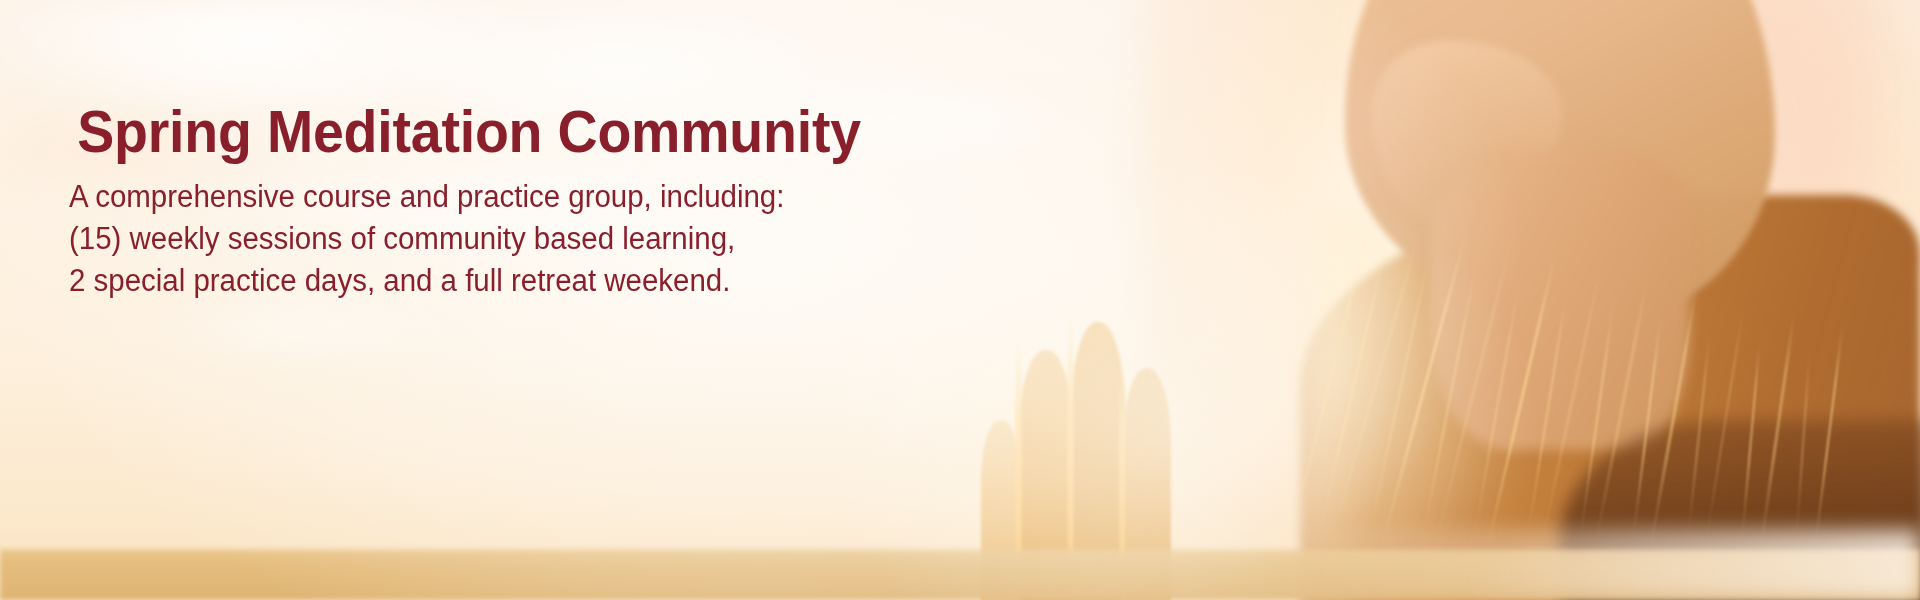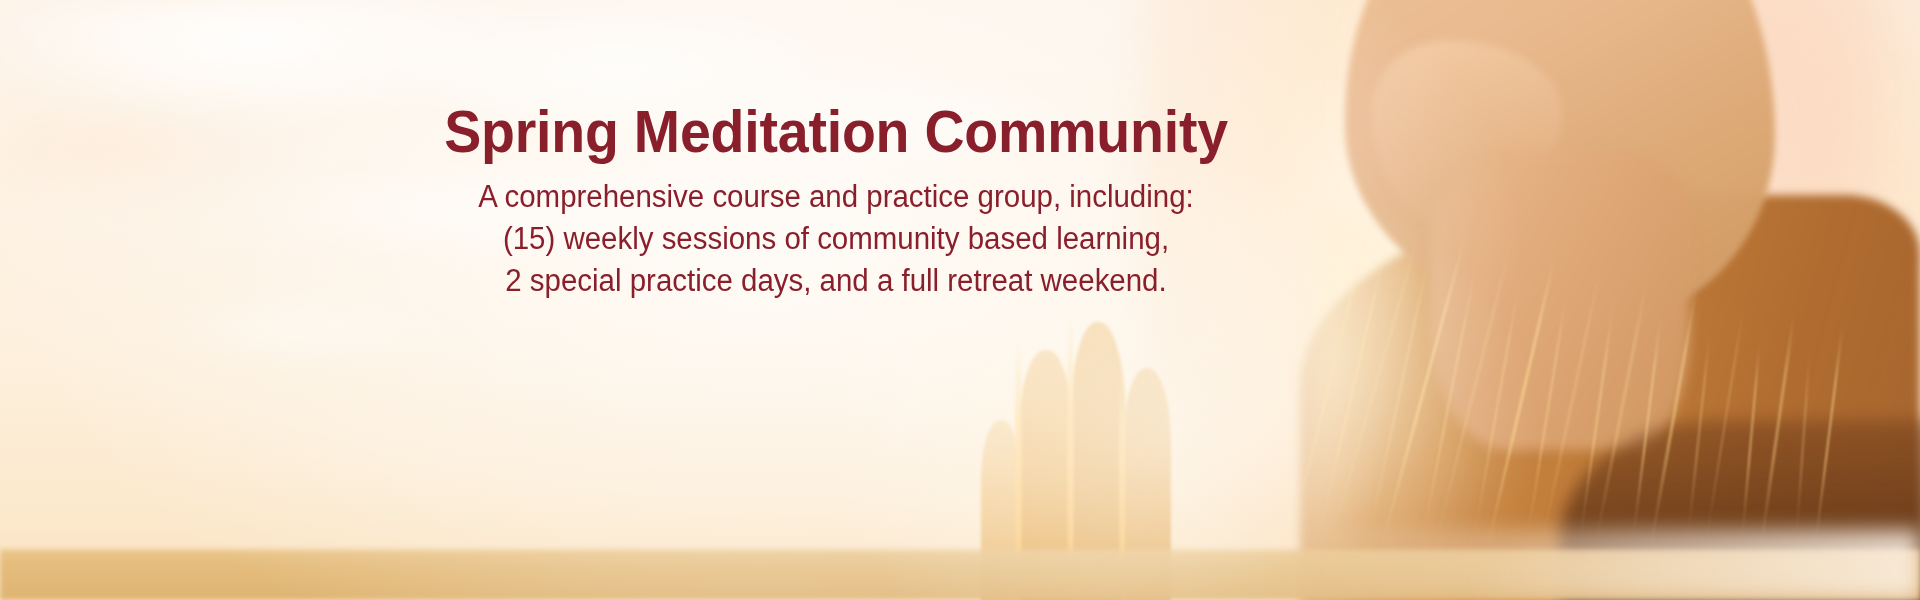--- a/index.html
+++ b/index.html
@@ -238,24 +238,23 @@
     inset: 0;
     background:
       radial-gradient(ellipse 980px 560px at 760px 250px, rgba(255,255,255,0.72) 0%, rgba(255,255,255,0.30) 48%, rgba(255,255,255,0) 78%),
       radial-gradient(ellipse 500px 380px at 1180px 430px, rgba(255,252,244,0.55) 0%, rgba(255,252,244,0) 72%);
     pointer-events: none;
   }
 
   
   .text-block {
     position: absolute;
-    left: 0;
+    left: 12px;
     top: 103px;
     width: 1640px;
-    text-align: center;
     z-index: 20;
     color: #8a1f2c;
     padding-left: 16px;
   }
   .banner-title {
     margin: 0;
     font-size: 59px;
     line-height: 1.0;
     font-weight: bold;
     letter-spacing: -0.2px;

